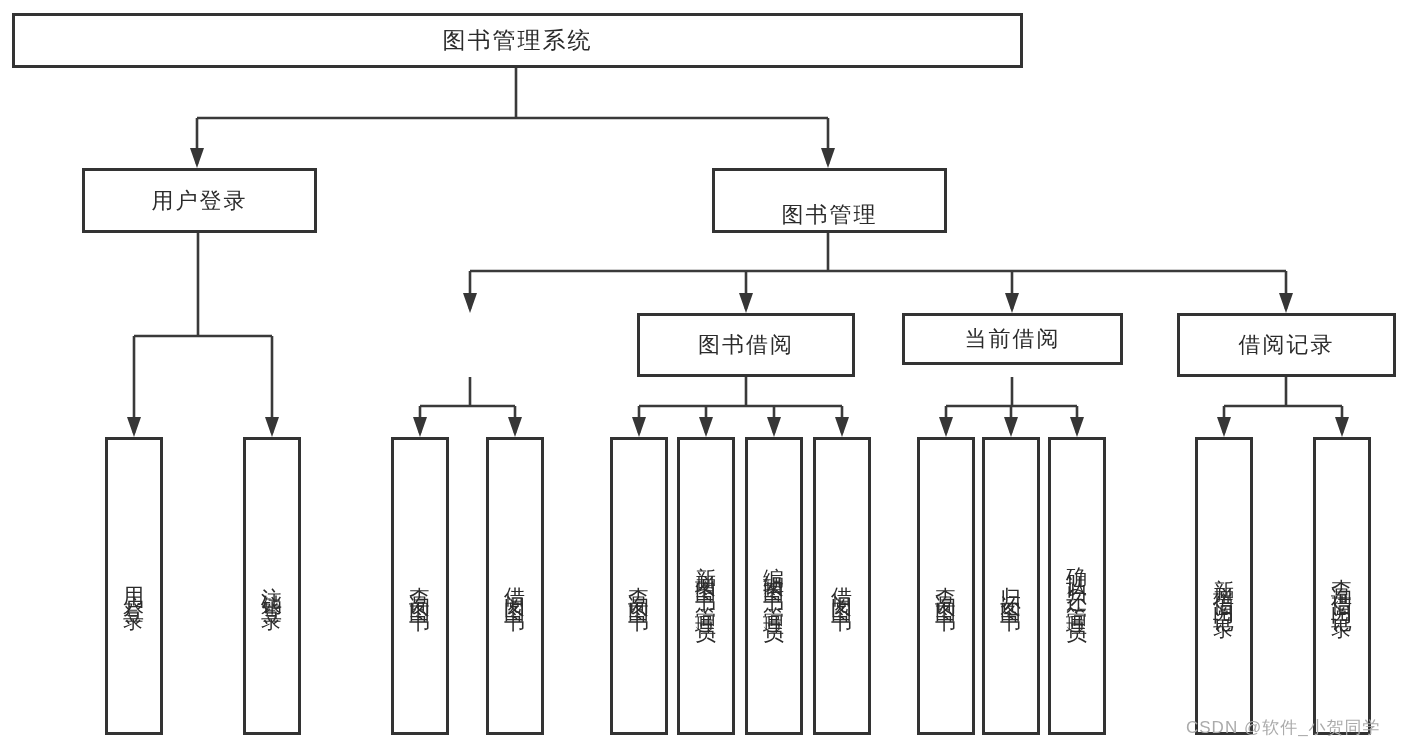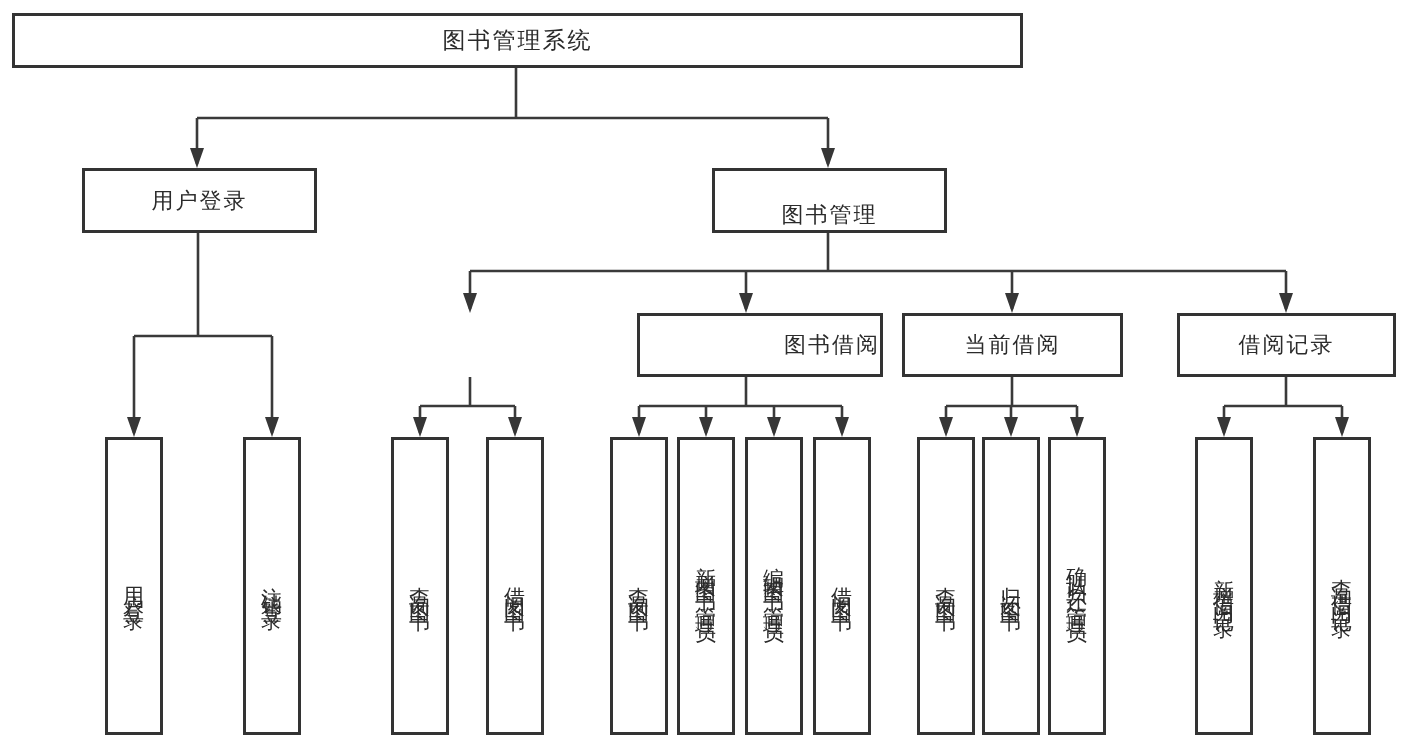--- a/index.html
+++ b/index.html
@@ -99,24 +99,24 @@
     <span>图书管理系统</span>
   </div>
 
   <div class="node hbox" style="left:82px; top:168px; width:235px; height:65px;">
     <span>用户登录</span>
   </div>
   <div class="node hbox" style="left:712px; top:168px; width:235px; height:65px;align-items:flex-end;">
     <span>图书管理</span>
   </div>
 
-  <div class="node hbox" style="left:637px; top:313px; width:246px; height:64px;justify-content:flex-end;">
+  <div class="node hbox" style="left:637px; top:313px; width:218px; height:64px;">
     <span>图书借阅</span>
   </div>
-  <div class="node hbox" style="left:902px; top:313px; width:221px; height:64px;">
+  <div class="node hbox" style="left:902px; top:313px; width:221px; height:52px;">
     <span>当前借阅</span>
   </div>
   <div class="node hbox" style="left:1177px; top:313px; width:219px; height:64px;">
     <span>借阅记录</span>
   </div>
 
   <div class="node vbox" style="left:105px; top:437px; width:58px; height:298px;">
     <span>用户登录</span>
   </div>
   <div class="node vbox" style="left:243px; top:437px; width:58px; height:298px;">
@@ -153,14 +153,15 @@
     <span>确认归还（管理员）</span>
   </div>
 
   <div class="node vbox" style="left:1195px; top:437px; width:58px; height:298px;">
     <span>新增借阅记录</span>
   </div>
   <div class="node vbox" style="left:1313px; top:437px; width:58px; height:298px;">
     <span>查询借阅记录</span>
   </div>
 
+  <div class="watermark">CSDN @软件_小贺同学</div>
 
 </div>
 
 </body></html>

